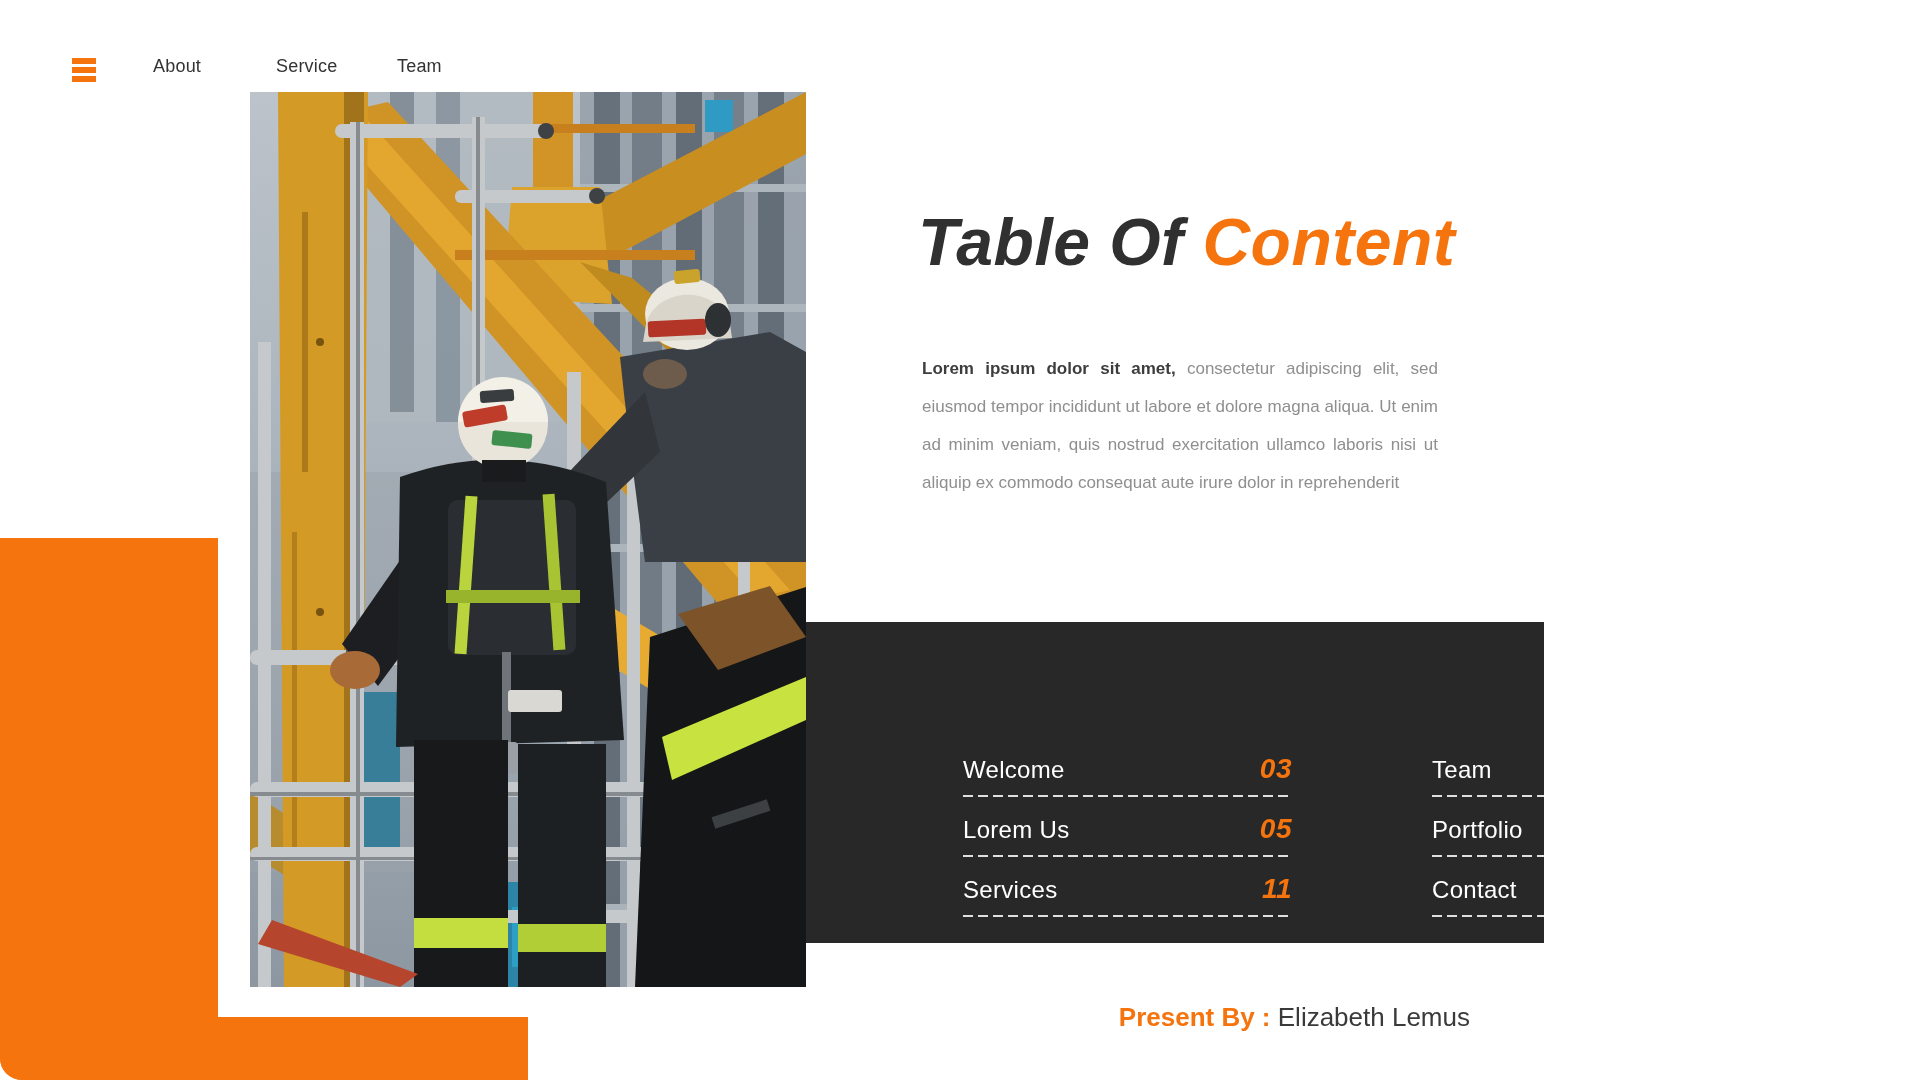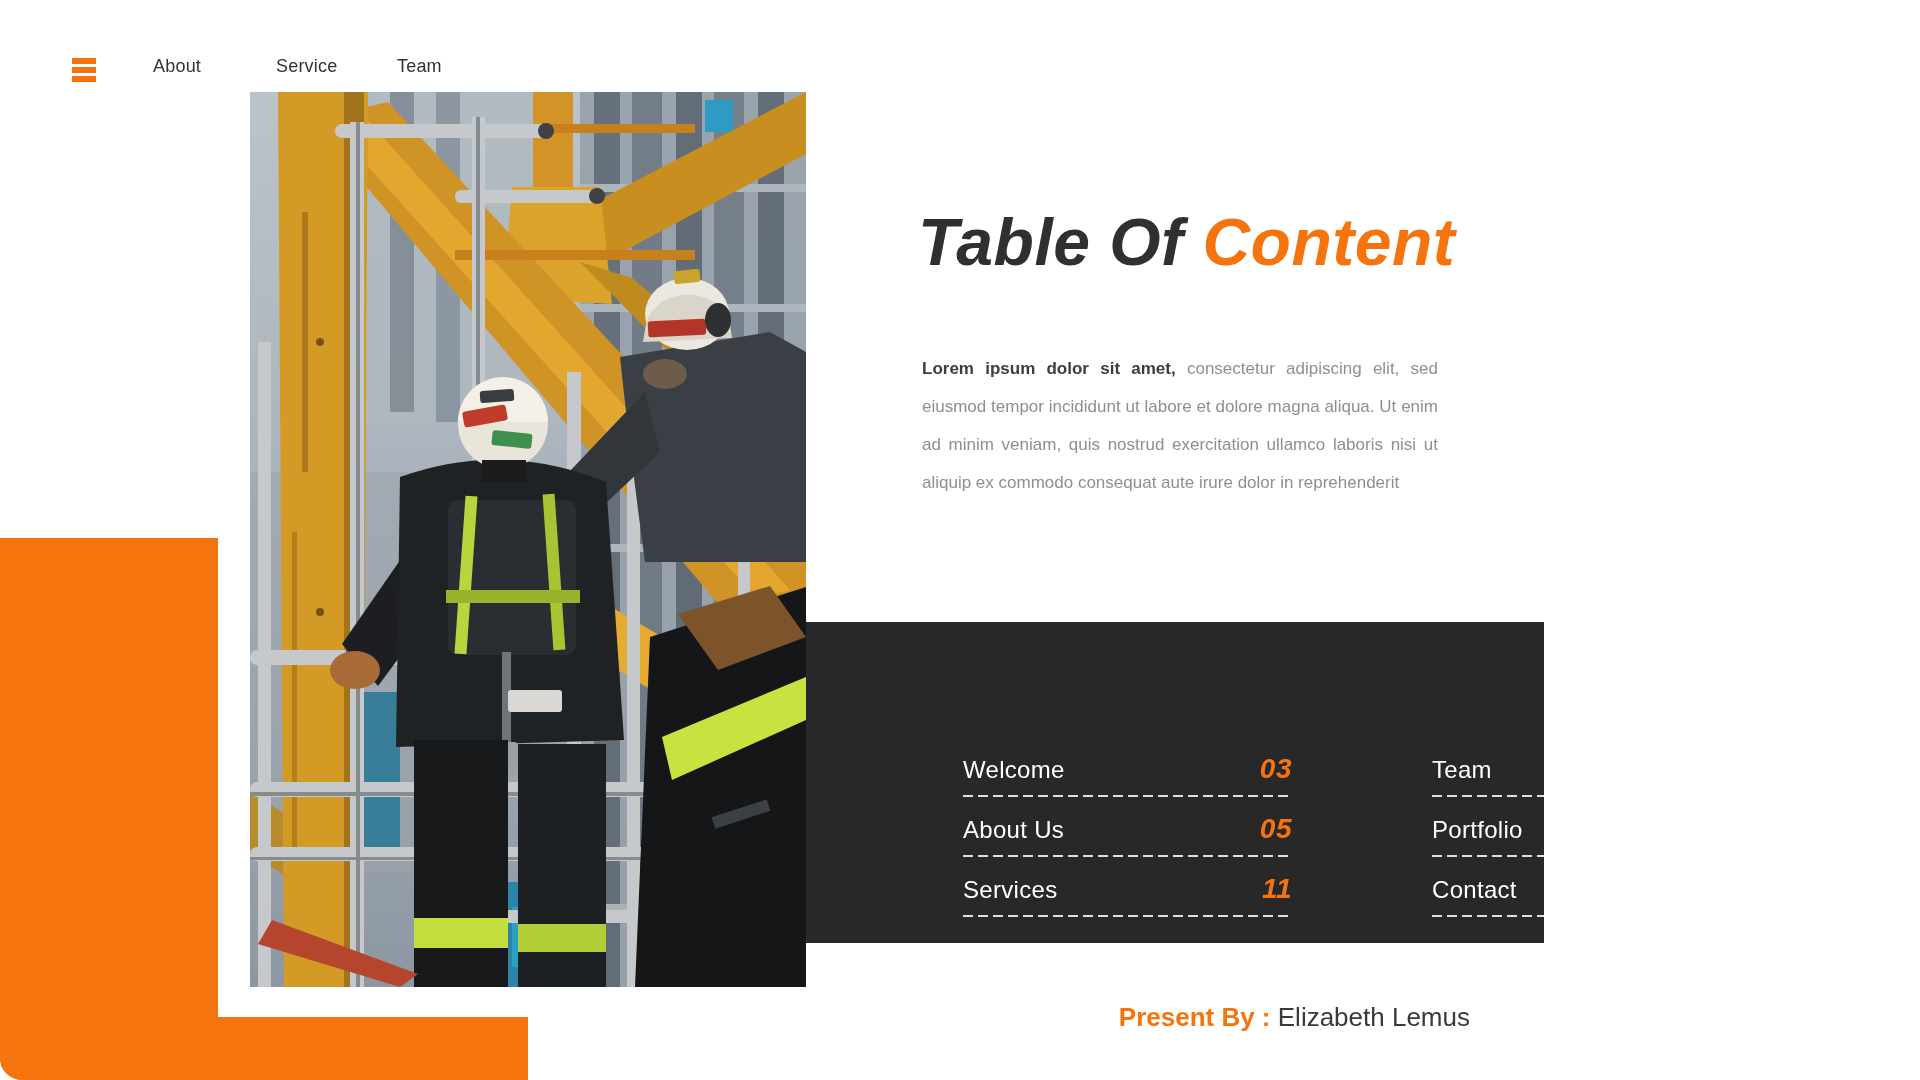--- a/index.html
+++ b/index.html
@@ -81,21 +81,21 @@
   <div class="orange-rect-left"></div>
   <div class="orange-bar-bottom"></div>
 
   <div class="dark-panel">
     <div class="toc-col toc-col-left">
       <div class="toc-item">
         <span class="toc-label">Welcome</span>
         <span class="toc-page">03</span>
       </div>
       <div class="toc-item">
-        <span class="toc-label">About Us</span>
+        <span class="toc-label">Lorem Us</span>
         <span class="toc-page">05</span>
       </div>
       <div class="toc-item">
         <span class="toc-label">Services</span>
         <span class="toc-page">11</span>
       </div>
     </div>
     <div class="toc-col toc-col-right">
       <div class="toc-item">
         <span class="toc-label">Team</span>

